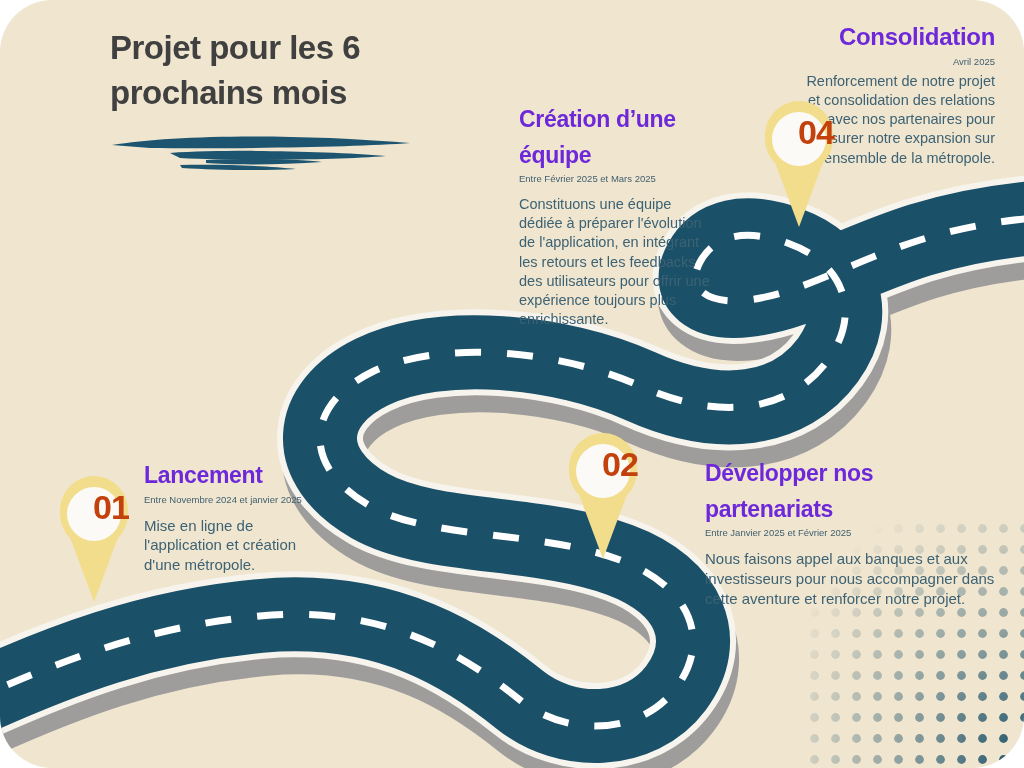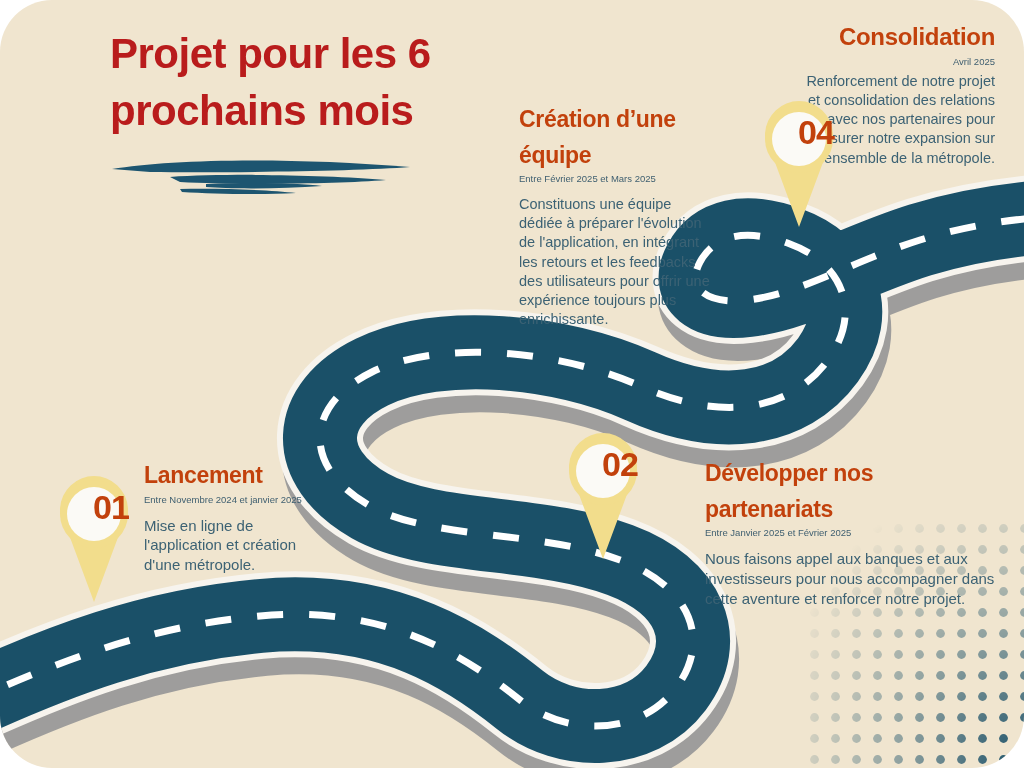--- a/index.html
+++ b/index.html
@@ -45,42 +45,42 @@
 
   
   #title-block {
     position: absolute;
     left: 110px;
     top: 26px;
     width: 380px;
   }
   #main-title {
     margin: 0;
-    font-size: 42px;
+    font-size: 33px;
     font-weight: bold;
     line-height: 1.35;
-    color: #b91c1c;
+    color: #404040;
     letter-spacing: -0.5px;
   }
   #title-underline {
     margin-top: 16px;
     width: 320px;
     height: 42px;
   }
 
   
   .milestone-text {
     position: absolute;
   }
   .ms-title {
     margin: 0;
     font-size: 23px;
     font-weight: bold;
     line-height: 1.55;
-    color: #c2410c;
+    color: #6d28d9;
     letter-spacing: -0.3px;
   }
   .ms-date {
     margin: 0;
     font-size: 9.5px;
     line-height: 1.25;
     color: #3f5f70;
     font-weight: normal;
   }
   .ms-body {

